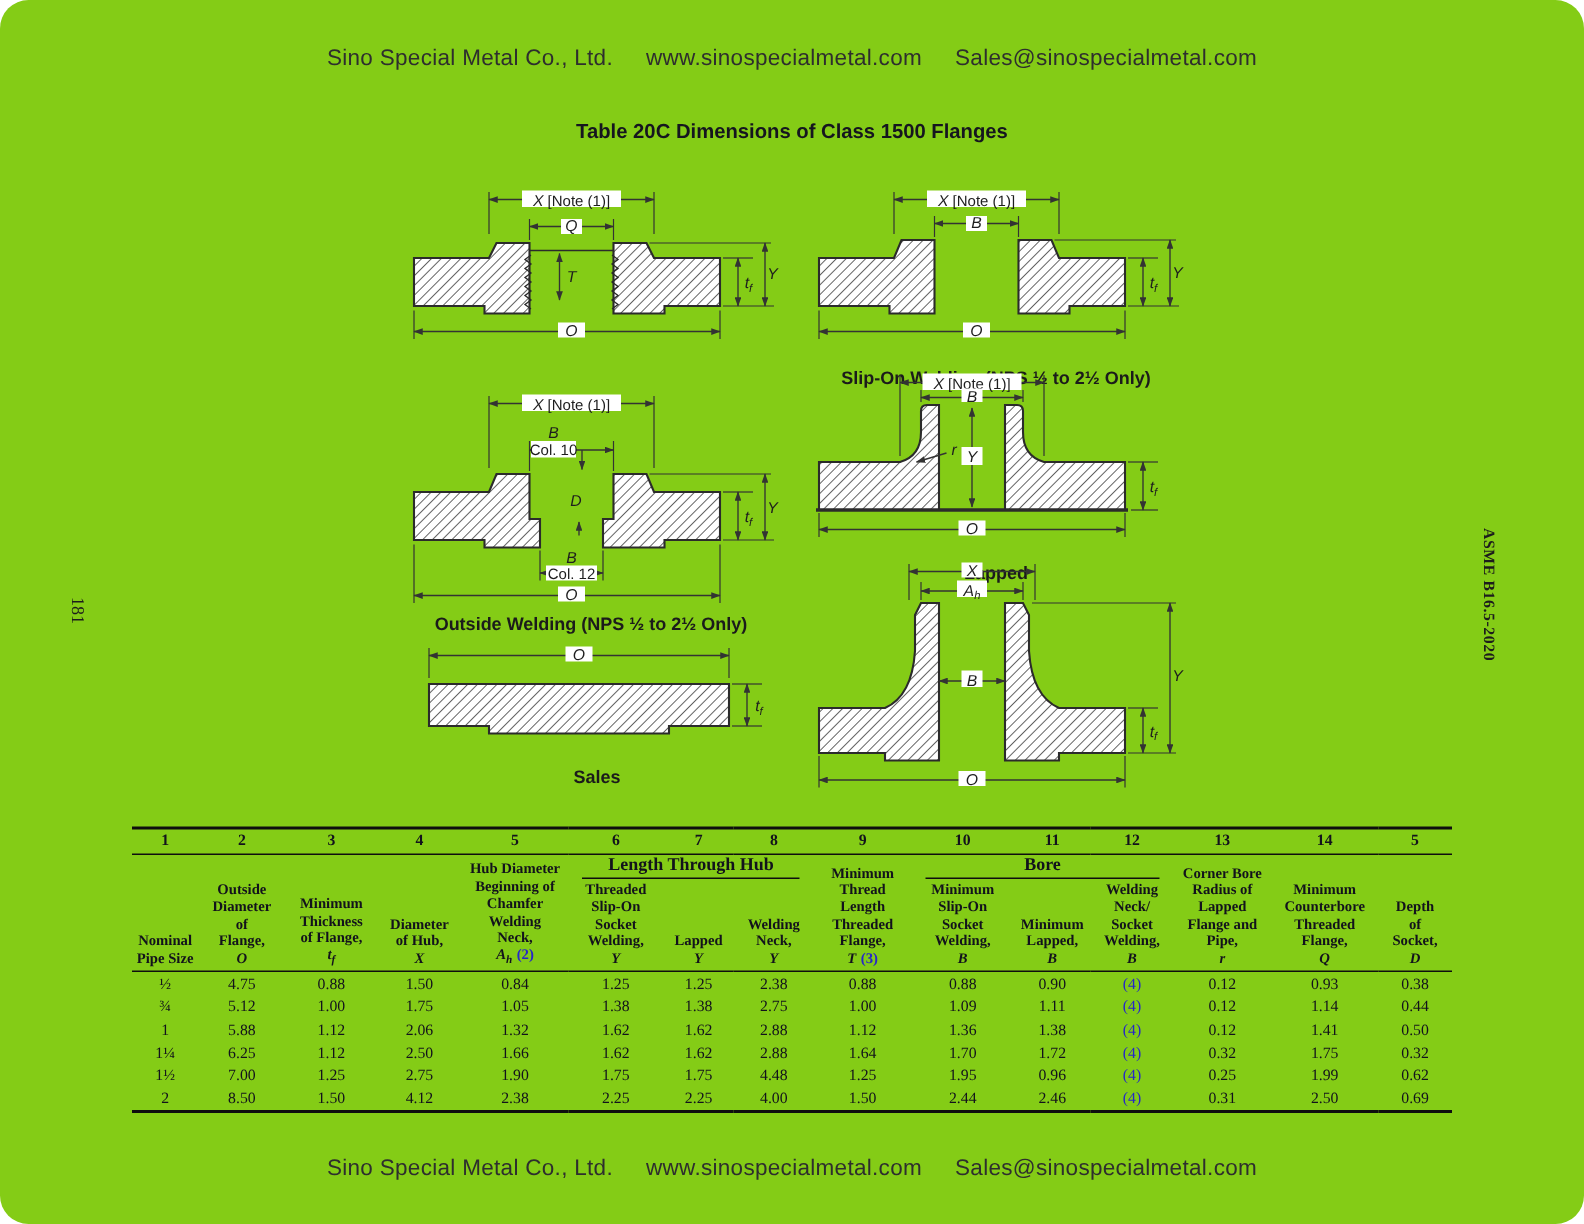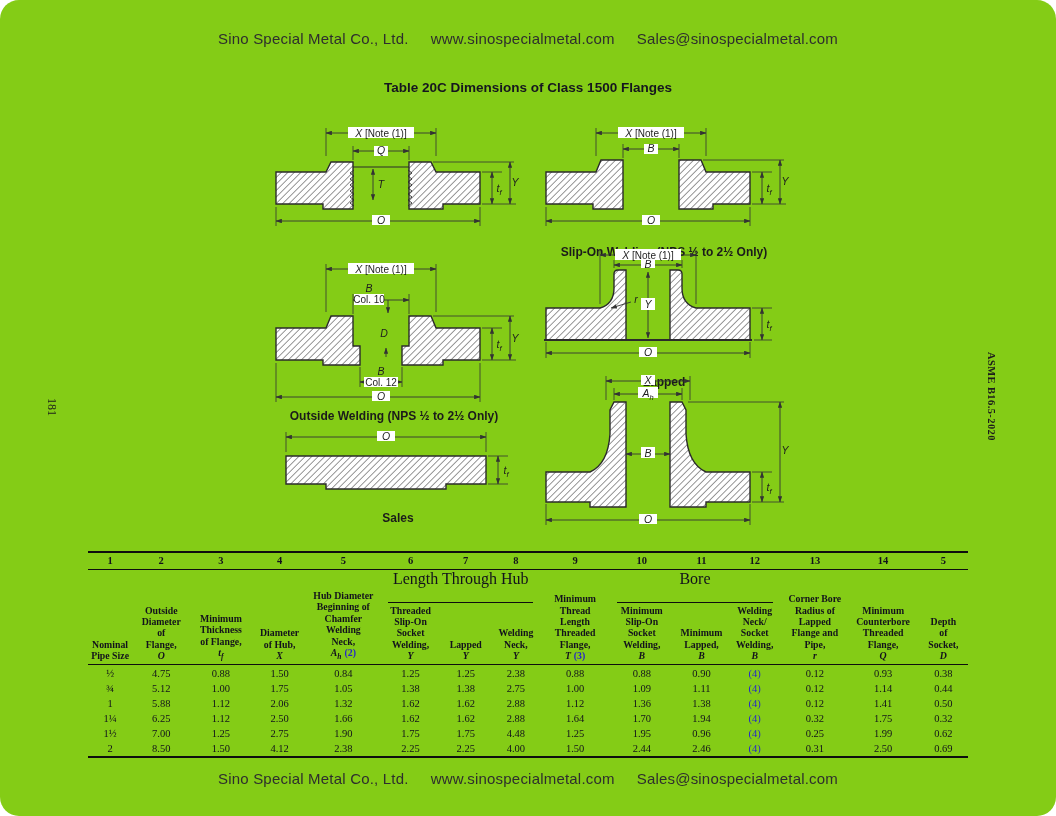--- a/index.html
+++ b/index.html
@@ -34,21 +34,21 @@
         border-top:2.4px solid #0e0e0e;border-bottom:2.4px solid #0e0e0e;}
   tr.nums th{font-size:10.5px;padding:2px 0;border-bottom:1.3px solid #0e0e0e;vertical-align:middle;}
   th{vertical-align:bottom;padding:0 1px 2px;font-size:9.8px;line-height:1.16;text-align:center;font-weight:bold;}
   .ht{white-space:pre-line;font-weight:bold;}
   .sym{font-weight:bold;}
   .it{font-style:italic;}
   sub.symsub{font-size:7.5px;}
   .bluenote{color:#2626c9;}
   .nsp{margin-left:3px;}
   .grp{vertical-align:top;}
-  .grpl{display:block;margin:0 8px;border-bottom:1.1px solid #0e0e0e;padding-bottom:13px;font-size:16px;font-weight:normal;}
+  .grpl{display:block;margin:0 8px;border-bottom:1.1px solid #0e0e0e;padding-bottom:1px;font-size:12px;font-weight:bold;}
   tbody{border-top:1.3px solid #0e0e0e;}
   tbody td{text-align:center;font-size:10.5px;padding:2px 0 1px;line-height:1.15;}
   tbody tr:first-child td{padding-top:3.5px;}
 </style>
 </head>
 <body>
 
 <div class="page">
 
   <div class="brandline" style="top:30px;">
@@ -497,21 +497,21 @@
             <td>1¼</td>
             <td>6.25</td>
             <td>1.12</td>
             <td>2.50</td>
             <td>1.66</td>
             <td>1.62</td>
             <td>1.62</td>
             <td>2.88</td>
             <td>1.64</td>
             <td>1.70</td>
-            <td>1.94</td>
+            <td>1.72</td>
             <td class="bluenote">(4)</td>
             <td>0.32</td>
             <td>1.75</td>
             <td>0.32</td>
           </tr>
           <tr>
             <td>1½</td>
             <td>7.00</td>
             <td>1.25</td>
             <td>2.75</td>

